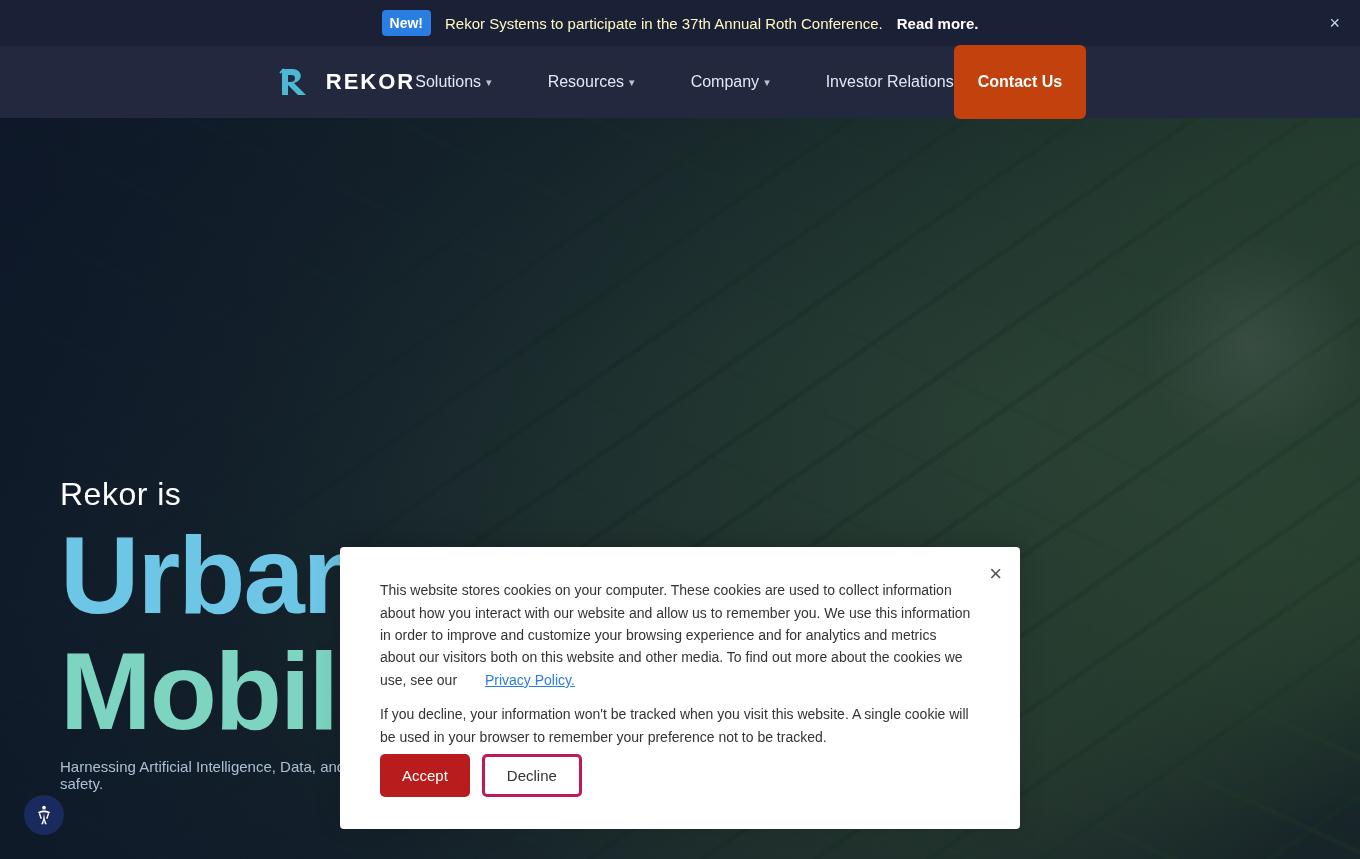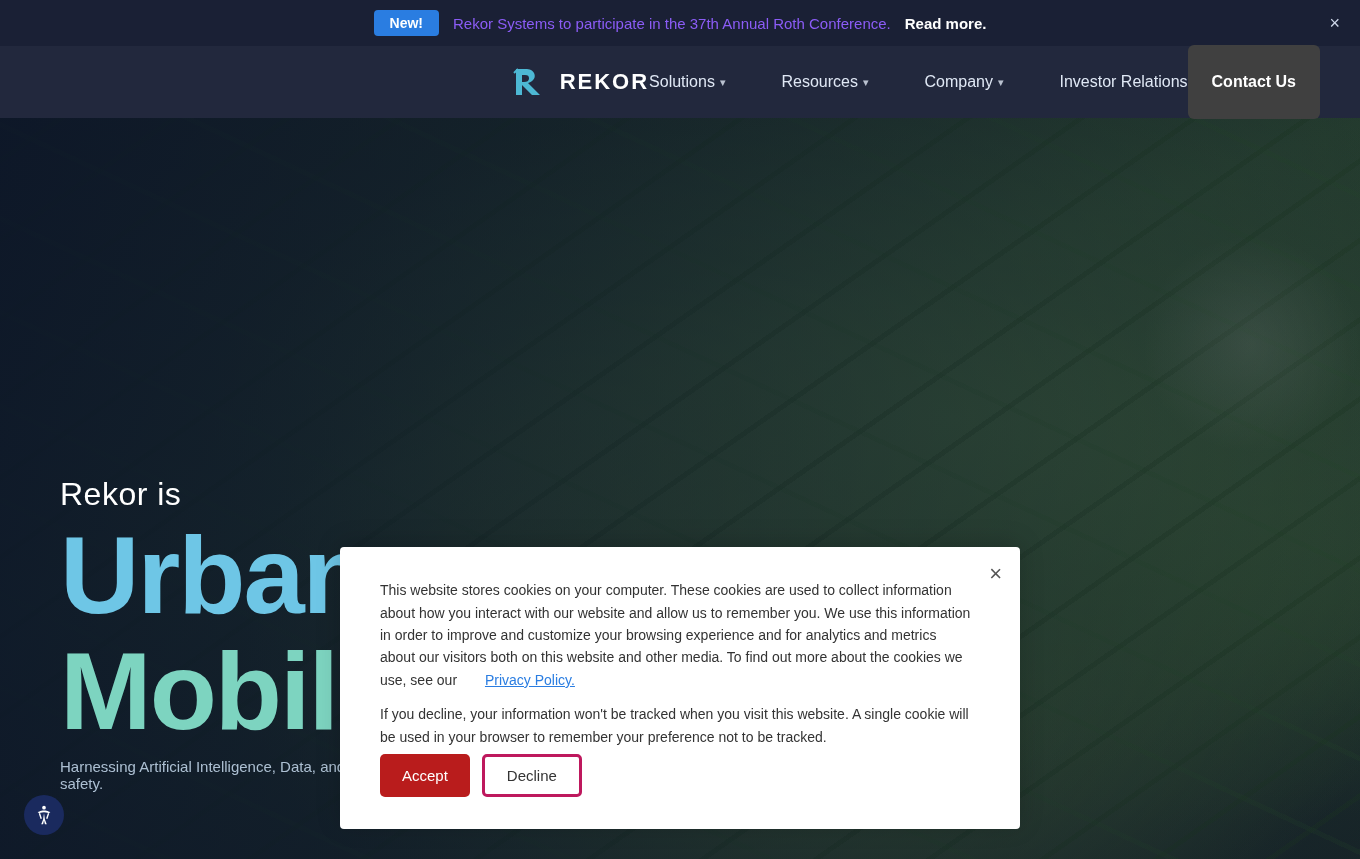--- a/index.html
+++ b/index.html
@@ -14,25 +14,25 @@
       padding: 10px 20px;
       gap: 14px;
       position: relative;
       z-index: 100;
     }
     #announcement-bar .new-badge {
       background: #2a7de1;
       color: #fff;
       font-weight: 700;
       font-size: 14px;
-      padding: 5px 16px;
+      padding: 5px 8px;
       border-radius: 4px;
     }
     #announcement-bar .announcement-text {
-      color: #8b5cf6;
+      color: #fef9c3;
       font-size: 15px;
     }
     #announcement-bar .read-more {
       color: #ffffff;
       font-weight: 600;
       font-size: 15px;
       cursor: pointer;
       text-decoration: none;
     }
     #announcement-bar .close-btn {
@@ -46,21 +46,21 @@
       background: none;
       border: none;
       line-height: 1;
     }
 
     
     #navbar {
       background: rgba(15, 22, 45, 0.92);
       display: flex;
       align-items: center;
-      justify-content: flex-end;
+      justify-content: center;
       padding: 0 40px;
       height: 72px;
       position: relative;
       z-index: 100;
     }
     #navbar .logo {
       display: flex;
       align-items: center;
       gap: 10px;
       text-decoration: none;
@@ -88,21 +88,21 @@
       font-weight: 500;
       display: flex;
       align-items: center;
       gap: 5px;
     }
     #navbar .nav-links li a .chevron {
       font-size: 11px;
       opacity: 0.8;
     }
     #navbar .contact-btn {
-      background: #404040;
+      background: #c2410c;
       color: #fff;
       border: none;
       padding: 28px 24px;
       border-radius: 6px;
       font-size: 16px;
       font-weight: 600;
       cursor: pointer;
     }
 
     

